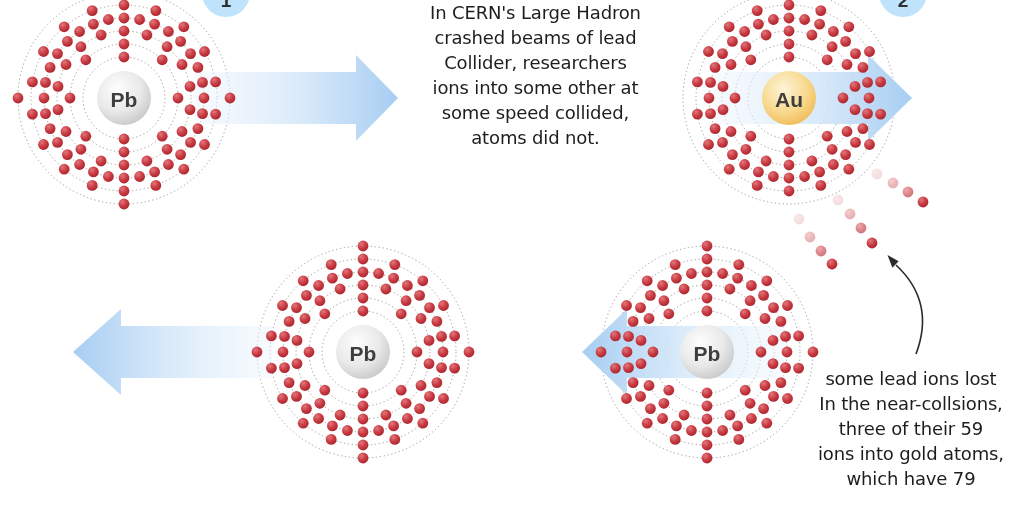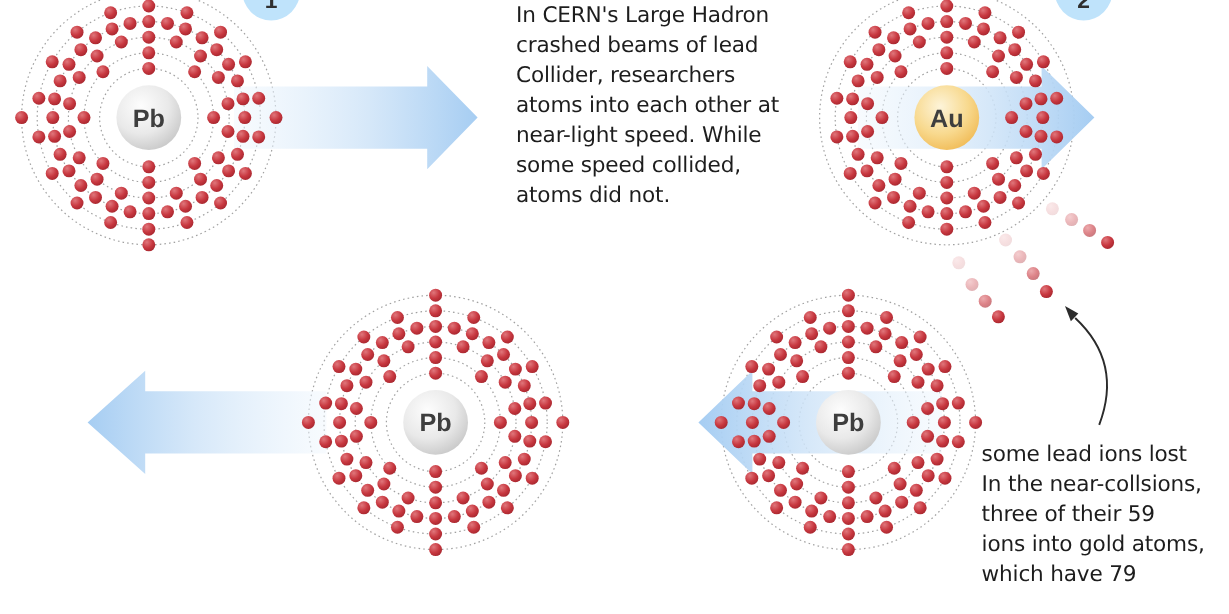--- a/index.html
+++ b/index.html
@@ -7,21 +7,21 @@
     position:relative;width:1024px;height:512px;background:#ffffff;
     overflow:hidden;font-family:"DejaVu Sans","Liberation Sans",sans-serif;
   }
   .scene{position:absolute;left:0;top:0;}
   .caption{
     position:absolute;font-size:18px;line-height:25px;color:#1d1d1d;
     font-weight:500;letter-spacing:-0.15px;white-space:nowrap;
   }
   .caption-step1{left:430px;top:0px;}
   .caption-step2{left:818px;top:366px;}
-  .caption div{white-space:nowrap;}
+  .caption div{white-space:nowrap;text-align:center;}
 </style>
 </head>
 <body>
 
 <div class="canvas">
 
   <svg id="scene" class="scene" width="1024" height="512" viewBox="0 0 1024 512">
     <defs>
       <radialGradient id="gNucPb" cx="38%" cy="32%" r="78%">
         <stop offset="0%" stop-color="#fdfdfd"></stop>
@@ -465,22 +465,21 @@
           <circle cx="903" cy="-7" r="24" fill="#bfe3fb"></circle>
           <text x="903" y="7" text-anchor="middle" font-family="&quot;Liberation Sans&quot;, sans-serif" font-size="19" font-weight="700" fill="#2f2f2f">2</text>
         </g>
       </g>
   </svg>
 
   <div class="caption caption-step1">
     <div>In CERN's Large Hadron</div>
     <div>crashed beams of lead</div>
     <div>Collider, researchers</div>
-    <div>atoms into each other at</div>
-    <div>near-light speed. While</div>
+    <div>ions into some other at</div>
     <div>some speed collided,</div>
     <div>atoms did not.</div>
   </div>
 
   <div class="caption caption-step2">
     <div>some lead ions lost</div>
     <div>In the near-collsions,</div>
     <div>three of their 59</div>
     <div>ions into gold atoms,</div>
     <div>which have 79</div>

